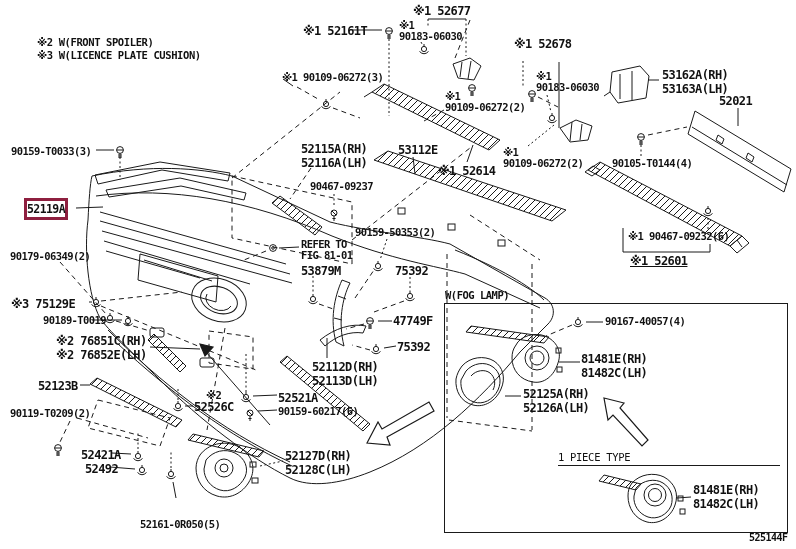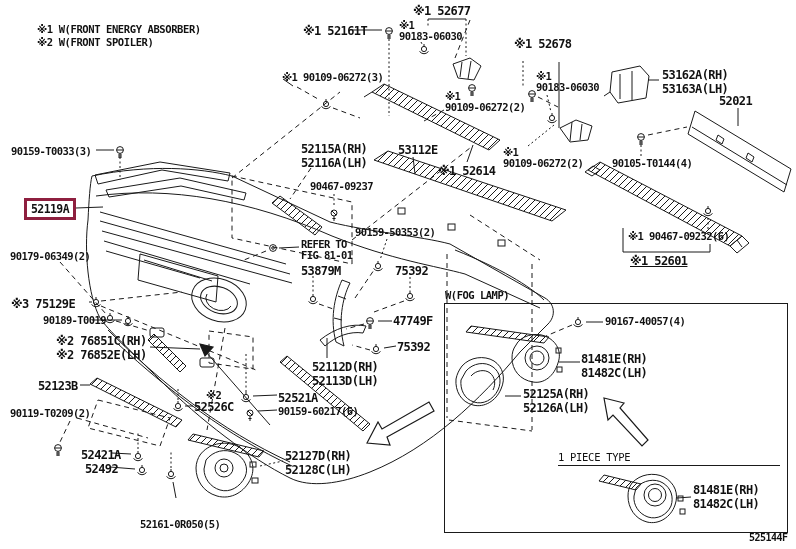--- a/index.html
+++ b/index.html
@@ -3,21 +3,21 @@
 <meta charset="utf-8">
 <style>
   html,body{margin:0;padding:0;background:#fff;}
   #stage{position:relative;width:796px;height:549px;background:#ffffff;
          font-family:"DejaVu Sans Mono","DejaVu Sans",monospace;overflow:hidden;}
   #art{position:absolute;left:0;top:0;}
   .note{position:absolute;font-size:10.5px;font-weight:bold;letter-spacing:-0.4px;color:#111;white-space:nowrap;}
   .label{position:absolute;color:#111;font-weight:bold;white-space:nowrap;}
   .label.ref{font-size:10.5px;line-height:11px;letter-spacing:-0.6px;}
   .label.pn{font-size:12px;line-height:14px;letter-spacing:-0.6px;}
-  #highlight-box{position:absolute;left:24px;top:198px;width:52px;height:22px;box-sizing:border-box;
+  #highlight-box{position:absolute;left:24px;top:198px;width:44px;height:22px;box-sizing:border-box;
                  border:3px solid #8e1f3f;background:#fff;display:flex;align-items:center;justify-content:center;
                  font-size:11.5px;font-weight:bold;letter-spacing:-0.6px;color:#111;}
   #fog-box{position:absolute;left:444px;top:303px;width:344px;height:230px;box-sizing:border-box;
            border:1.5px solid #1a1a1a;background:transparent;}
   #fog-title{position:absolute;left:445px;top:289px;font-size:10.5px;font-weight:bold;letter-spacing:-0.5px;color:#111;}
   #one-piece{position:absolute;left:558px;top:451px;width:222px;border-bottom:1.5px solid #1a1a1a;
              font-size:10.5px;font-weight:normal;letter-spacing:-0.3px;color:#111;padding-bottom:2px;}
   #diagram-code{position:absolute;left:749px;top:532px;font-size:10px;font-weight:bold;letter-spacing:-0.5px;color:#111;}
 </style>
 </head>
@@ -229,22 +229,22 @@
     <use href="#sym-clip" transform="translate(171,474)"></use>
     <use href="#sym-clip" transform="translate(246,397)"></use>
     <use href="#sym-clip" transform="translate(178,406)"></use>
     <use href="#sym-clip" transform="translate(578,322)"></use>
     <use href="#sym-grommet" transform="translate(273,248)"></use>
     <use href="#sym-screw" transform="translate(334,213)"></use>
     <use href="#sym-screw" transform="translate(250,413)"></use>
   </g>
 </svg>
 
-<div class="note" style="left:37px;top:23px">※1 W(FRONT ENERGY ABSORBER)</div>
 <div class="note" style="left:37px;top:36px">※2 W(FRONT SPOILER)</div>
+<div class="note" style="left:37px;top:49px">※3 W(LICENCE PLATE CUSHION)</div>
 
 <div id="highlight-box">
   <span>52119A</span>
 </div>
 
 <div id="fog-title">W(FOG LAMP)</div>
 <div id="fog-box"></div>
 <div id="one-piece">1 PIECE TYPE</div>
 
 <div id="labels">

